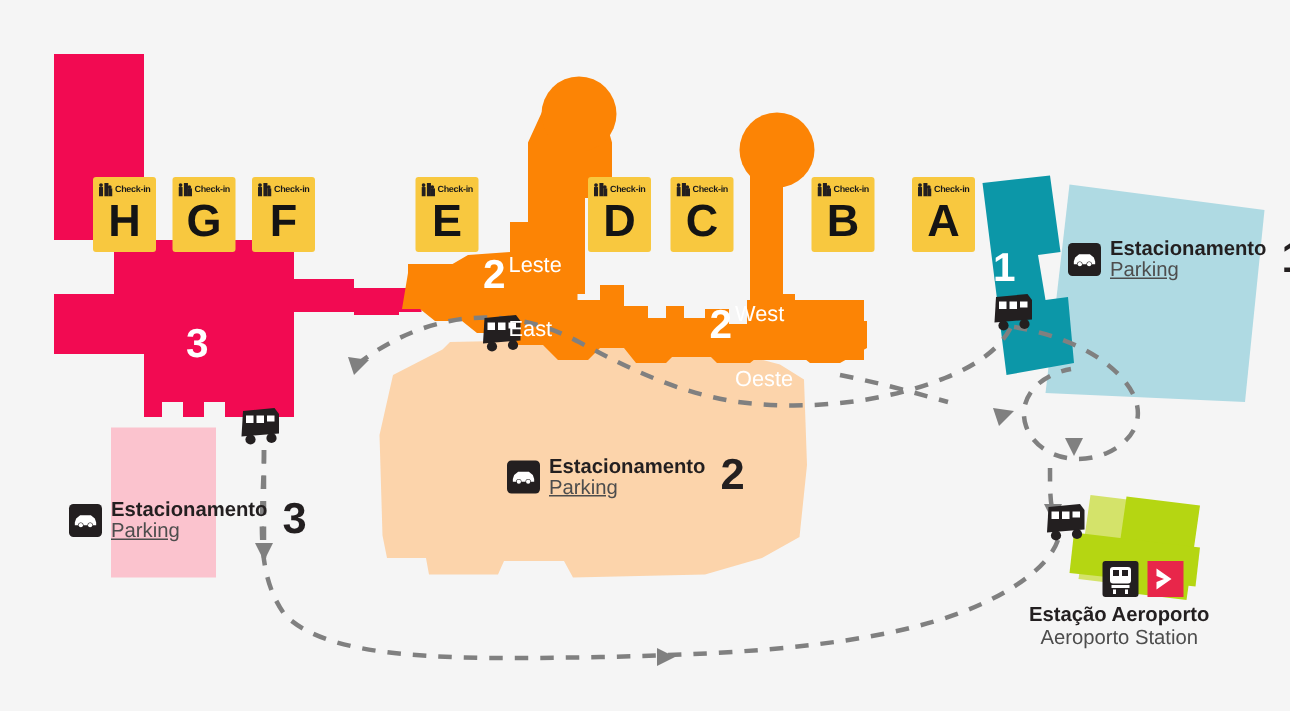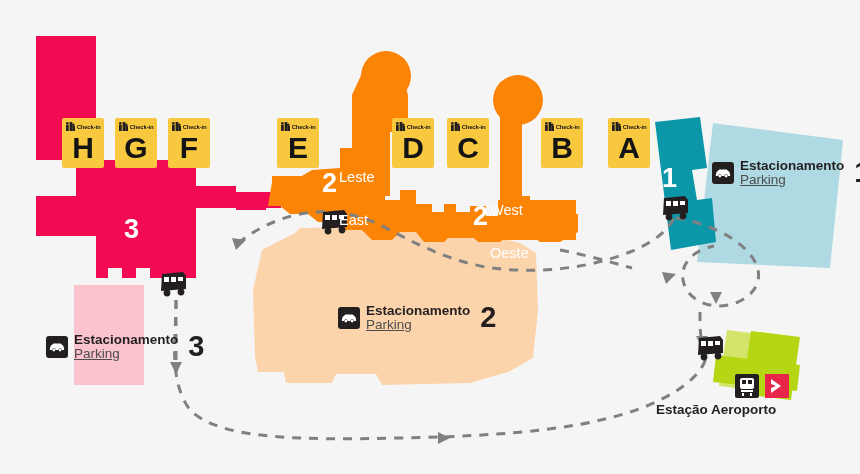--- a/index.html
+++ b/index.html
@@ -448,17 +448,18 @@
         <circle cx="12.5" cy="9" r="1.6" fill="#ffffff"></circle>
       </svg>
     </span>
     <span class="park-texts">
       <span class="park-pt">Estacionamento</span>
       <span class="park-en">Parking</span>
     </span>
     <span class="park-num">3</span>
   </div>
 
-  <div class="station-block" style="left:656px; top:402px;">
+  <div class="station-block" style="left:686px; top:402px;">
     <div class="station-pt">Estação Aeroporto</div>
+    <div class="station-en">Aeroporto Station</div>
   </div>
 
 </div>
 
 </body></html>

